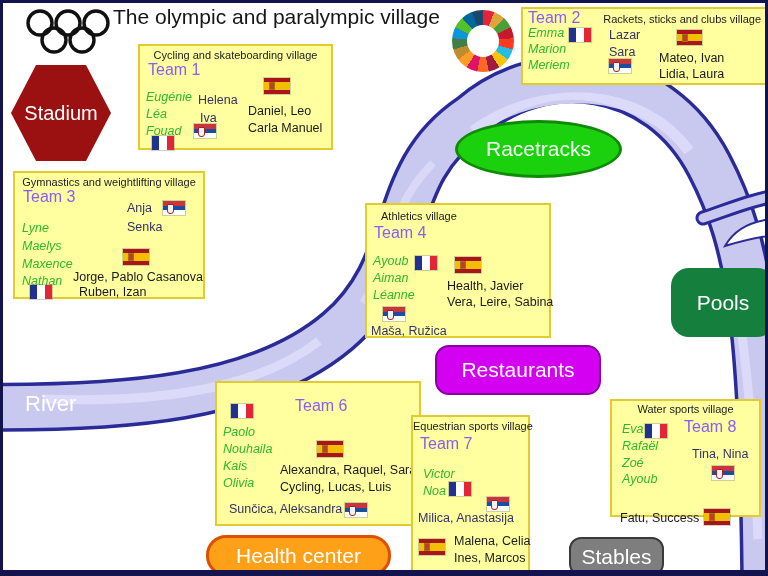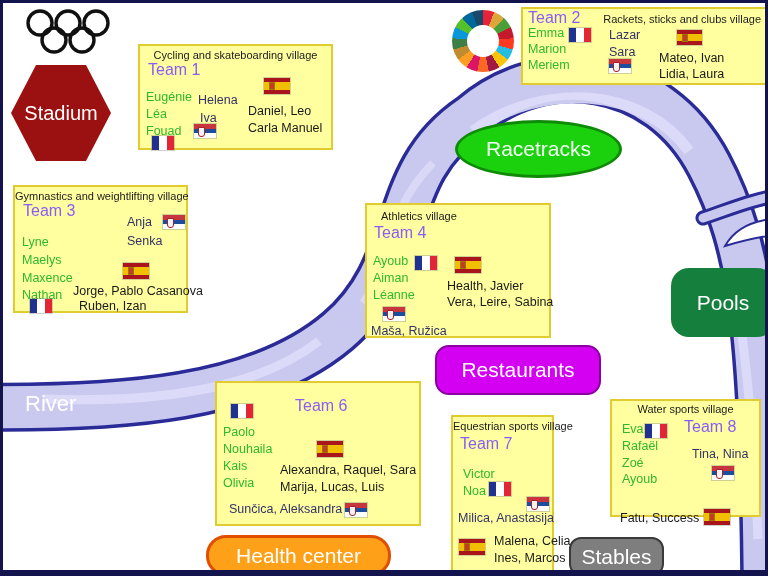--- a/index.html
+++ b/index.html
@@ -20,21 +20,21 @@
   .racetracks{left:452px;top:117px;width:167px;height:58px;background:#1bd10e;border:3px solid #0f8a06;border-radius:50%;font-size:21px;color:#f2fff2;}
   .pools{left:668px;top:265px;width:104px;height:69px;background:#15803d;border-radius:18px;font-size:21px;}
   .restaurants{left:432px;top:342px;width:166px;height:50px;background:#d400f2;border:2px solid #8a00a0;border-radius:14px;font-size:21px;}
   .health{left:203px;top:532px;width:185px;height:41px;background:#ffa019;border:3px solid #e04e00;border-radius:20px;font-size:21px;}
   .stables{left:566px;top:534px;width:95px;height:39px;background:#7e7e7e;border:2px solid #3a3a3a;border-radius:12px;font-size:21px;}
   
   .box{position:absolute;background:#ffffa0;border:2px solid #e0cc30;box-sizing:border-box;z-index:3;}
   .village{position:absolute;left:0;top:3px;width:100%;text-align:center;font-size:11px;color:#1b1b1b;white-space:nowrap;}
   .team-name{position:absolute;font-size:16px;color:#8b5cf6;white-space:nowrap;}
   .n{position:absolute;font-size:12.5px;white-space:nowrap;}
-  .fr-n{color:#2eb82e;}
+  .fr-n{color:#2eb82e;font-style:italic;}
   .rs-n{color:#333366;text-align:right;}
   .es-n{color:#1a1a1a;}
   
   .flag{position:absolute;width:22px;height:14px;box-shadow:0 0 0 1px rgba(120,120,120,.35);}
   .flag-fr{background:linear-gradient(to right,#21318f 0 33.4%,#ffffff 33.4% 66.7%,#e32636 66.7% 100%);}
   .flag-rs{background:linear-gradient(to bottom,#c6363c 0 33.4%,#1d4e9e 33.4% 66.7%,#ffffff 66.7% 100%);}
   .flag-rs::after{content:"";position:absolute;left:4px;top:3px;width:5px;height:8px;background:#f3f3f3;border:1px solid #a82028;border-radius:0 0 3px 3px;}
   .flag-es{background:linear-gradient(to bottom,#aa151b 0 25%,#f1bf00 25% 75%,#aa151b 75% 100%);}
   .flag-es::after{content:"";position:absolute;left:5px;top:4px;width:4px;height:6px;background:#c43b2a;border:1px solid #9a7b00;}
   
@@ -61,20 +61,21 @@
 
   <svg class="abs" style="left:13px;top:4px;z-index:4" width="100" height="52" viewBox="0 0 100 52">
     <g fill="none" stroke="#101010" stroke-width="3.4">
       <circle cx="24" cy="16" r="12"></circle>
         <circle cx="52" cy="16" r="12"></circle>
         <circle cx="80" cy="16" r="12"></circle>
       <circle cx="38" cy="33" r="12"></circle>
         <circle cx="66" cy="33" r="12"></circle>
     </g>
   </svg>
+  <div class="page-title">The olympic and paralympic village</div>
   <div class="sdg-wheel"></div>
 
   <div class="landmark stadium">
       <span>Stadium</span>
     </div>
   <div class="landmark racetracks">
       <span>Racetracks</span>
     </div>
   <div class="landmark pools">
       <span>Pools</span>
@@ -113,21 +114,21 @@
     <div class="n fr-n" style="left:5px;top:49px">Meriem</div>
     <span class="flag flag-fr" style="left:46px;top:19px"></span>
     <div class="n rs-n" style="left:86px;top:19px">Lazar</div>
     <div class="n rs-n" style="left:86px;top:36px">Sara</div>
     <span class="flag flag-rs" style="left:86px;top:50px"></span>
     <span class="flag flag-es" style="left:154px;top:21px;width:25px;height:15px"></span>
     <div class="n es-n" style="left:136px;top:42px">Mateo, Ivan</div>
     <div class="n es-n" style="left:136px;top:58px">Lidia, Laura</div>
   </div>
 
-  <div class="box" style="left:10px;top:182px;width:175px;height:128px">
+  <div class="box" style="left:10px;top:168px;width:192px;height:128px">
     <div class="village">Gymnastics and weightlifting village</div>
     <div class="team-name" style="left:8px;top:15px">Team 3</div>
     <div class="n rs-n" style="left:112px;top:28px">Anja</div>
     <span class="flag flag-rs" style="left:148px;top:28px"></span>
     <div class="n rs-n" style="left:112px;top:47px">Senka</div>
     <div class="n fr-n" style="left:7px;top:48px">Lyne</div>
     <div class="n fr-n" style="left:7px;top:66px">Maelys</div>
     <div class="n fr-n" style="left:7px;top:84px">Maxence</div>
     <div class="n fr-n" style="left:7px;top:101px">Nathan</div>
     <span class="flag flag-fr" style="left:15px;top:112px"></span>
@@ -153,26 +154,26 @@
 
   <div class="box" style="left:212px;top:378px;width:206px;height:145px">
     <span class="flag flag-fr" style="left:14px;top:21px"></span>
     <div class="team-name" style="left:78px;top:14px">Team 6</div>
     <div class="n fr-n" style="left:6px;top:42px">Paolo</div>
     <div class="n fr-n" style="left:6px;top:59px">Nouhaila</div>
     <div class="n fr-n" style="left:6px;top:76px">Kais</div>
     <div class="n fr-n" style="left:6px;top:93px">Olivia</div>
     <span class="flag flag-es" style="left:100px;top:58px;width:26px;height:16px"></span>
     <div class="n es-n" style="left:63px;top:80px">Alexandra, Raquel, Sara</div>
-    <div class="n es-n" style="left:63px;top:97px">Marija, Lucas, Luis</div>
+    <div class="n es-n" style="left:63px;top:97px">Cycling, Lucas, Luis</div>
     <div class="n rs-n" style="left:12px;top:119px">Sunčica, Aleksandra</div>
     <span class="flag flag-rs" style="left:128px;top:120px"></span>
   </div>
 
-  <div class="box" style="left:448px;top:412px;width:103px;height:158px">
+  <div class="box" style="left:408px;top:412px;width:119px;height:158px">
     <div class="village">Equestrian sports village</div>
     <div class="team-name" style="left:7px;top:18px">Team 7</div>
     <div class="n fr-n" style="left:10px;top:50px">Victor</div>
     <div class="n fr-n" style="left:10px;top:67px">Noa</div>
     <span class="flag flag-fr" style="left:36px;top:65px"></span>
     <span class="flag flag-rs" style="left:74px;top:80px"></span>
     <div class="n rs-n" style="left:5px;top:94px">Milica, Anastasija</div>
     <span class="flag flag-es" style="left:6px;top:122px;width:26px;height:16px"></span>
     <div class="n es-n" style="left:41px;top:117px">Malena, Celia</div>
     <div class="n es-n" style="left:41px;top:134px">Ines, Marcos</div>

